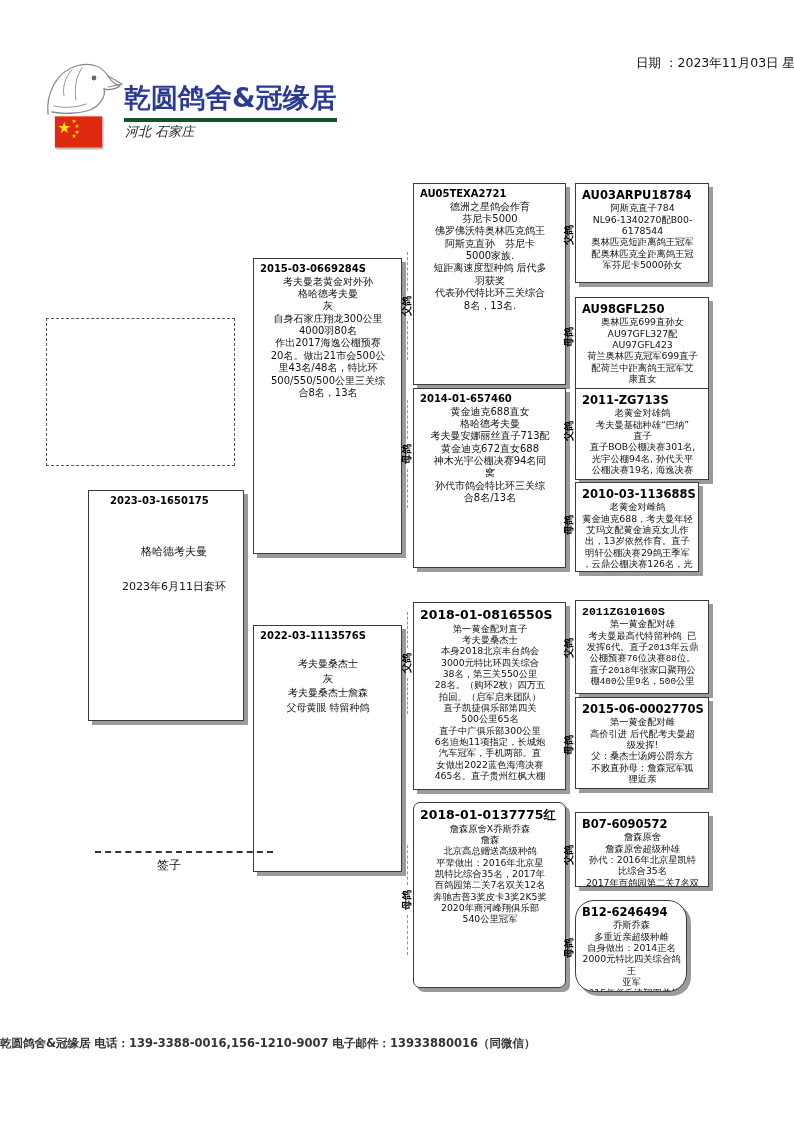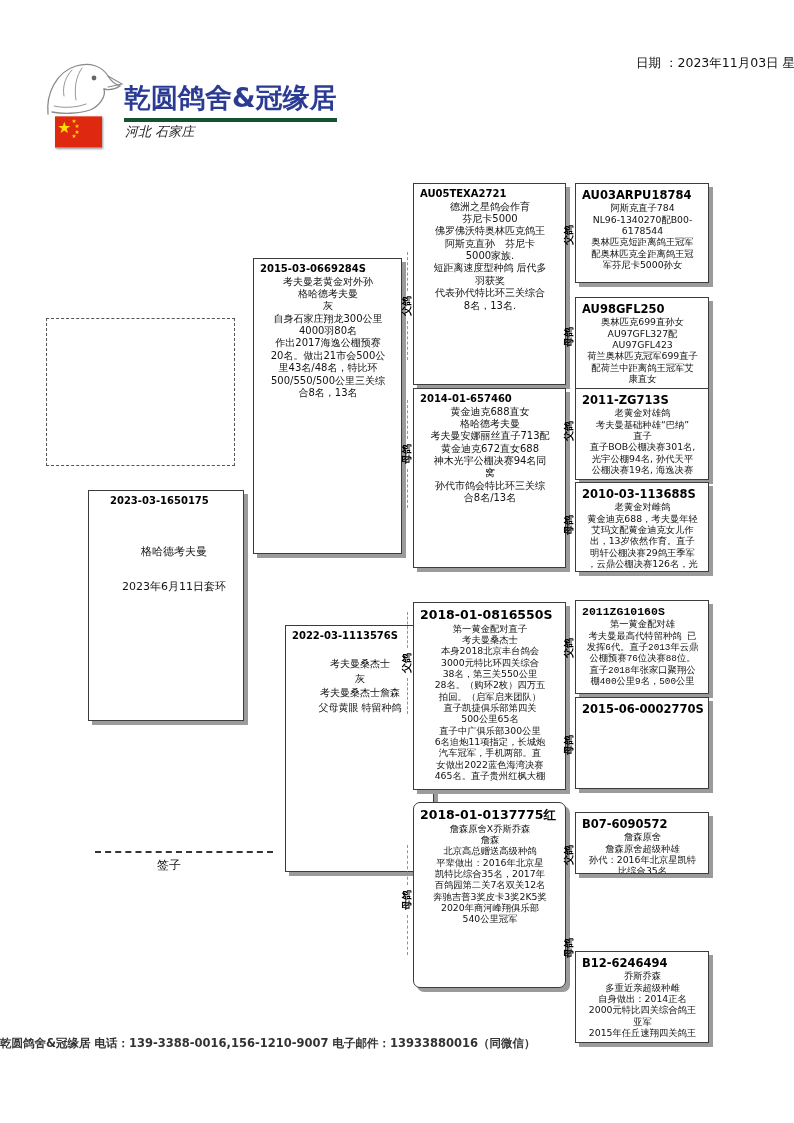--- a/index.html
+++ b/index.html
@@ -101,21 +101,21 @@
 格哈德考夫曼
 灰
 自身石家庄翔龙300公里
 4000羽80名
 作出2017海逸公棚预赛
 20名。做出21市会500公
 里43名/48名，特比环
 500/550/500公里三关综
 合8名，13名</div>
   </div>
-  <div class="pbox" style="left:253px; top:625px; width:149px; height:247px;margin-left:32px;">
+  <div class="pbox" style="left:253px; top:625px; width:149px; height:247px;">
     <div class="ptitle">2022-03-1113576S</div>
     <div class="pbody" style="line-height:1.45;">
 考夫曼桑杰士
 灰
 考夫曼桑杰士詹森
 父母黄眼 特留种鸽</div>
   </div>
 
   <div class="pbox" style="left:413px; top:183px; width:153px; height:202px;">
     <div class="ptitle">AU05TEXA2721</div>
@@ -190,51 +190,57 @@
   </div>
   <div class="pbox sm" style="left:575px; top:388px; width:134px; height:92px;">
     <div class="ptitle">2011-ZG713S</div>
     <div class="pbody">老黄金对雄鸽
 考夫曼基础种雄“巴纳”
 直子
 直子BOB公棚决赛301名,
 光宇公棚94名, 孙代天平
 公棚决赛19名, 海逸决赛</div>
   </div>
-  <div class="pbox sm" style="left:575px; top:482px; width:134px; height:90px;">
+  <div class="pbox sm" style="left:575px; top:482px; width:124px; height:90px;">
     <div class="ptitle">2010-03-113688S</div>
     <div class="pbody">老黄金对雌鸽
 黄金迪克688，考夫曼年轻
 艾玛文配黄金迪克女儿作
 出，13岁依然作育。直子
 明轩公棚决赛29鸽王季军
 ，云鼎公棚决赛126名，光</div>
   </div>
   <div class="pbox sm" style="left:575px; top:600px; width:134px; height:94px;font-family:Liberation Mono, monospace;">
     <div class="ptitle">2011ZG10160S</div>
     <div class="pbody">第一黄金配对雄
 考夫曼最高代特留种鸽 已
 发挥6代。直子2013年云鼎
 公棚预赛76位决赛88位。
 直子2018年张家口聚翔公
 棚400公里9名，500公里</div>
   </div>
   <div class="pbox sm" style="left:575px; top:697px; width:134px; height:92px;">
     <div class="ptitle">2015-06-0002770S</div>
-  </div>
-  <div class="pbox sm" style="left:575px; top:812px; width:134px; height:62px;">
+    <div class="pbody">第一黄金配对雌
+高价引进 后代配考夫曼超
+级发挥!
+父：桑杰士汤姆公爵东方
+不败直孙母：詹森冠军狐
+狸近亲</div>
+  </div>
+  <div class="pbox sm" style="left:575px; top:812px; width:134px; height:75px;">
     <div class="ptitle">B07-6090572</div>
     <div class="pbody">詹森原舍
 詹森原舍超级种雄
 孙代：2016年北京星凯特
 比综合35名
 2017年百鸽园第二关7名双
 关12名奔驰吉普3奖皮卡</div>
   </div>
-  <div class="pbox sm" style="left:575px; top:951px; width:134px; height:92px;">
+  <div class="pbox sm" style="left:575px; top:900px; width:112px; height:92px;border-radius:19px;">
     <div class="ptitle">B12-6246494</div>
     <div class="pbody">乔斯乔森
 多重近亲超级种雌
 自身做出：2014正名
 2000元特比四关综合鸽王
 亚军
 2015年任丘速翔四关鸽王</div>
   </div>
 
   <div class="vconn" style="left:399px; top:252px; height:108px;">

